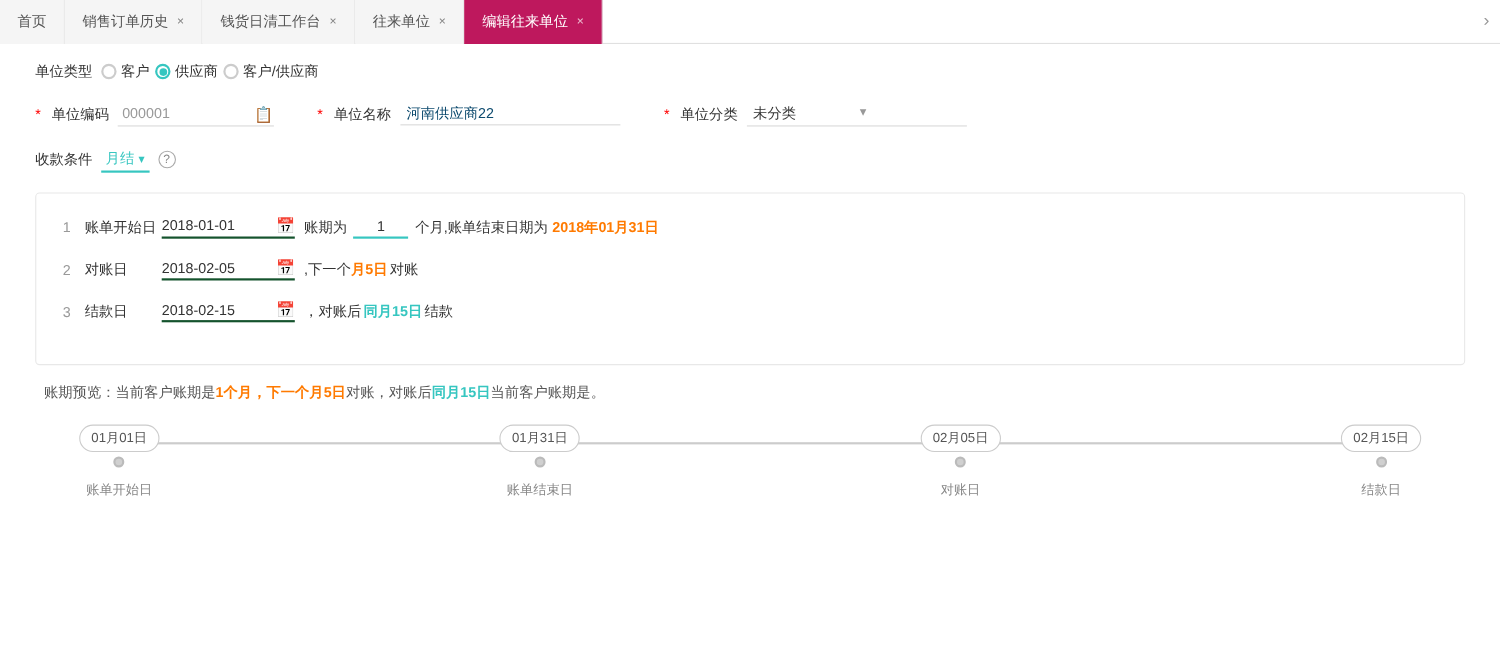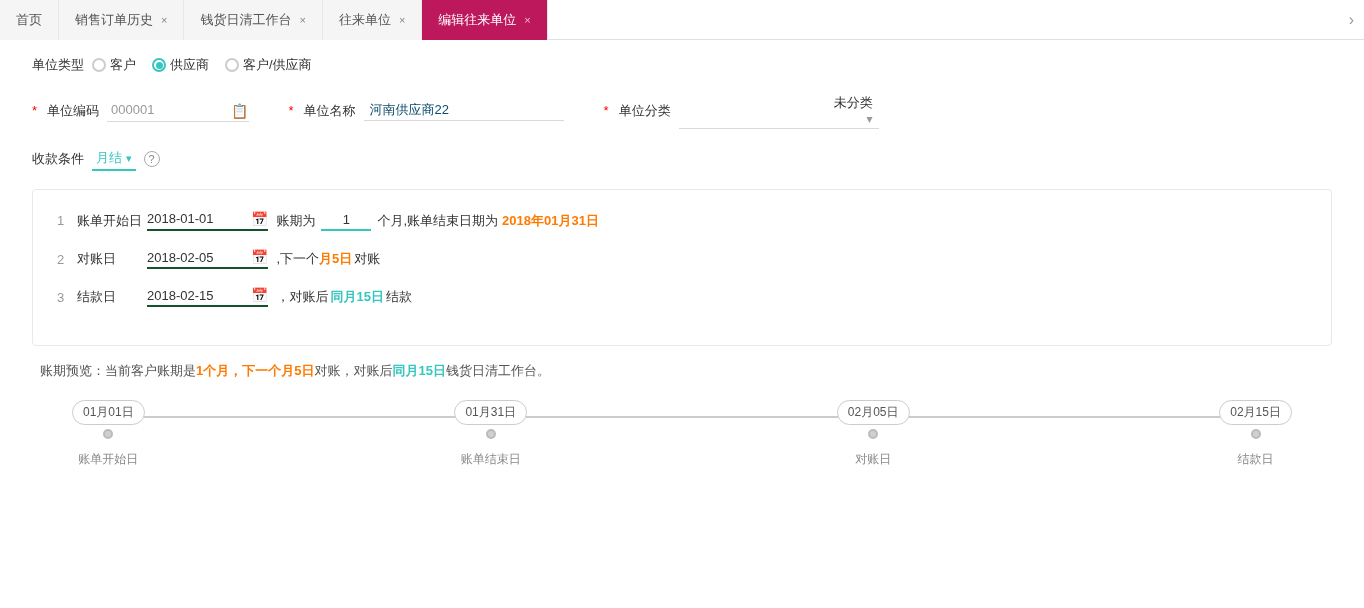--- a/index.html
+++ b/index.html
@@ -65,21 +65,21 @@
       font-size: 13px;
       white-space: nowrap;
     }
     .required-star {
       color: red;
       margin-right: 2px;
     }
     .radio-group {
       display: flex;
       align-items: center;
-      gap: 16px;
+      gap: 5px;
       margin-left: 8px;
     }
     .radio-item {
       display: flex;
       align-items: center;
       gap: 4px;
       cursor: pointer;
     }
     .radio-circle {
       width: 14px;
@@ -129,27 +129,26 @@
     }
     .icon-btn {
       cursor: pointer;
       color: #999;
       font-size: 14px;
       margin-left: 4px;
     }
 
     .select-wrap {
       display: flex;
-      align-items: flex-end;
+      align-items: flex-start;
       border-bottom: 1px solid #d9d9d9;
       padding: 2px 6px;
       min-width: 160px;
       cursor: pointer;
       position: relative;
-      flex-direction: column;
     }
     .select-wrap span { flex: 1; font-size: 13px; }
     .select-wrap .chevron { color: #999; font-size: 12px; margin-left: 6px; }
 
     .field-group {
       display: flex;
       align-items: center;
       gap: 8px;
       margin-right: 40px;
     }
@@ -401,21 +400,21 @@
         <input type="text" value="2018-02-15" style="">
         <span class="cal-icon">📅</span>
       </div>
       <span class="period-desc">，对账后</span>
       <span class="teal" style="margin-left:2px;">同月15日</span>
       <span class="period-desc" style="margin-left:2px;">结款</span>
     </div>
   </div>
 
   <div class="preview-text">
-    <span>账期预览：当前客户账期是</span><span class="orange">1个月，</span><span class="orange">下一个月5日</span><span>对账，对账后</span><span class="teal">同月15日</span><span>钱货日清工作台。</span>
+    <span>账期预览：当前客户账期是</span><span class="orange">1个月，</span><span class="orange">下一个月5日</span><span>对账，对账后</span><span class="teal">同月15日</span><span>当前客户账期是。</span>
   </div>
 
   <div style="position:relative; padding: 0 40px 40px;">
 
     <div style="position:absolute; top:16px; left:80px; right:80px; height:2px; background:#ccc;"></div>
 
     <div style="display:flex; justify-content:space-between; position:relative; z-index:1;">
 
       <div class="tl-point">
         <div class="tl-date-badge">01月01日</div>

